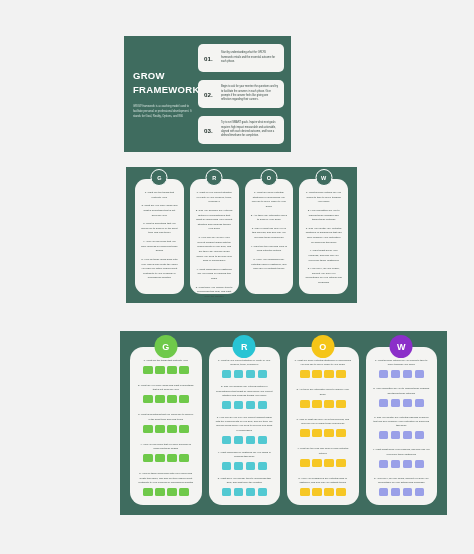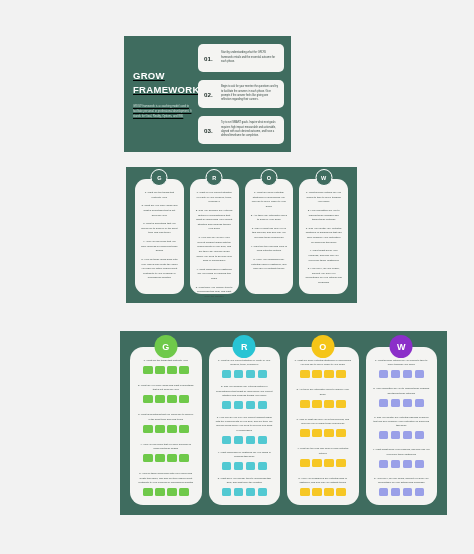--- a/index.html
+++ b/index.html
@@ -8,21 +8,21 @@
     background:#f2f2f2;
     font-family:"Liberation Sans", sans-serif;
     overflow:hidden;
     position:relative;
   }
   .panel{position:absolute;background:#3f6c5f;}
 
   
   #panel-title{left:124px;top:36px;width:167px;height:116px;display:flex;}
   .title-left{width:74px;padding:10px 6px 10px 9px;box-sizing:border-box;
-    display:flex;flex-direction:column;justify-content:center;text-decoration:underline;}
+    display:flex;flex-direction:column;justify-content:center;}
   .title-h{color:#ffffff;font-weight:700;font-size:9.5px;letter-spacing:.3px;line-height:1.55;}
   .title-sub{color:#d3e2dc;font-size:2.7px;line-height:1.75;margin-top:7px;}
   .title-right{flex:1;padding:8px 7px 8px 0;box-sizing:border-box;
     display:flex;flex-direction:column;justify-content:space-between;}
   .numcard{background:#f4f4f2;border-radius:5px;height:28px;
     display:flex;align-items:center;padding:0 6px;box-sizing:border-box;}
   .numcard .num{font-weight:700;font-size:6.2px;color:#21302b;width:17px;flex:none;}
   .numcard .ntxt{font-size:2.55px;line-height:1.75;color:#3a4a45;}
 
   

